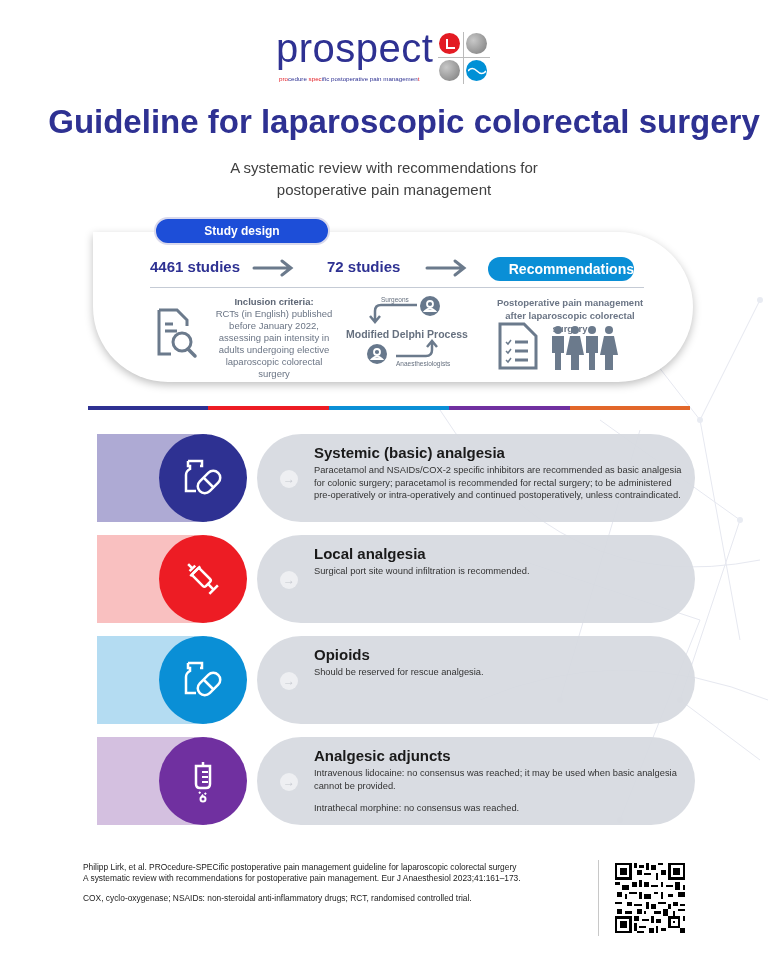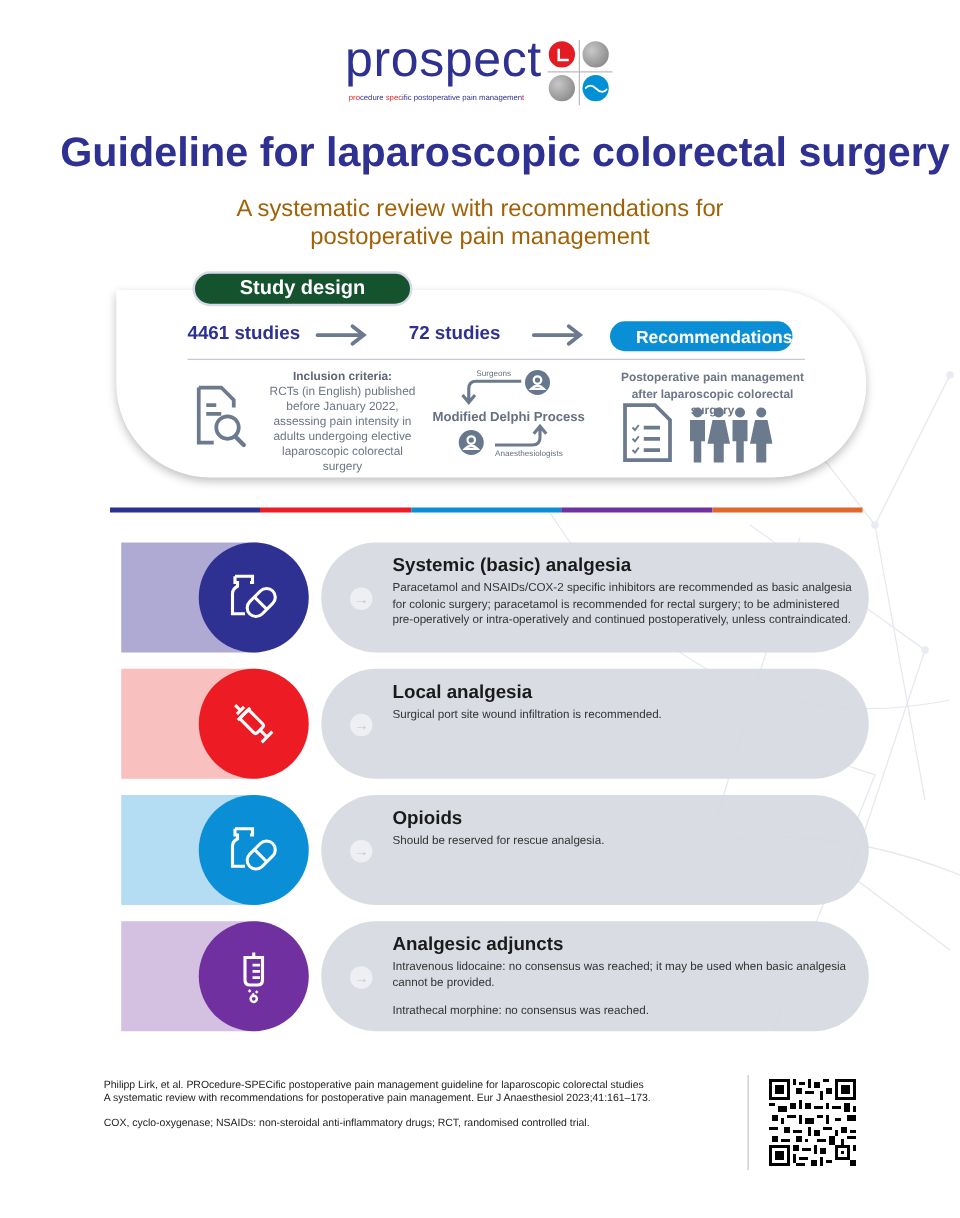--- a/index.html
+++ b/index.html
@@ -14,25 +14,25 @@
   .logo-dots { position: absolute; left: 162px; top: 2px; width: 52px; height: 52px; }
   .dot { position: absolute; width: 21px; height: 21px; border-radius: 50%; }
   .d1 { left: 1px; top: 1px; background: #e31b23; }
   .d2 { left: 28px; top: 1px; background: radial-gradient(circle at 35% 35%, #c8c8c8, #7a7a7a); }
   .d3 { left: 1px; top: 28px; background: radial-gradient(circle at 35% 35%, #c8c8c8, #7a7a7a); }
   .d4 { left: 28px; top: 28px; background: #0090d6; }
   .vline { position: absolute; left: 25px; top: 0; width: 1px; height: 52px; background: #bbb; }
   .hline { position: absolute; left: 0; top: 25px; width: 52px; height: 1px; background: #bbb; }
 
   .title { position: absolute; left: 0; width: 768px; top: 103px; text-align: center; font-size: 33px; font-weight: bold; color: #2e3192; padding-left: 40px; }
-  .subtitle { position: absolute; left: 0; width: 768px; top: 157px; text-align: center; font-size: 19px; color: #a16207; line-height: 22px; }
+  .subtitle { position: absolute; left: 0; width: 768px; top: 157px; text-align: center; font-size: 15px; color: #404040; line-height: 22px; }
 
   
   .study { position: absolute; left: 93px; top: 232px; width: 600px; height: 150px; background: #fff; border-radius: 0 75px 75px 75px; box-shadow: 0 3px 8px rgba(0,0,0,0.25); }
-  .study-tab { position: absolute; left: 154px; top: 217px; width: 176px; height: 28px; background: #14532d; border-radius: 14px; border: 2px solid #d9d9ec; color: #fff; font-weight: bold; font-size: 16px; text-align: center; line-height: 24px; }
+  .study-tab { position: absolute; left: 154px; top: 217px; width: 176px; height: 28px; background: #1d4ed8; border-radius: 14px; border: 2px solid #d9d9ec; color: #fff; font-weight: bold; font-size: 12px; text-align: center; line-height: 24px; }
   .step { position: absolute; top: 258px; font-size: 15px; font-weight: bold; color: #2e3192; }
   .arrow { position: absolute; top: 258px; width: 44px; height: 20px; }
   .rec-pill { position: absolute; left: 488px; top: 257px; width: 146px; height: 24px; border-radius: 12px; background: #0a8fd6; color: #fff; font-weight: bold; font-size: 14px; text-align: right; line-height: 24px; }
   .study-divider { position: absolute; left: 150px; top: 287px; width: 494px; height: 1px; background: #c5cbd5; }
   .incl { position: absolute; left: 214px; top: 296px; width: 120px; text-align: center; font-size: 9.5px; color: #6b7585; line-height: 12px; }
   .incl b { color: #5d6675; }
   .doc-search-icon { position: absolute; left: 155px; top: 308px; width: 44px; height: 52px; }
   .delphi-title { position: absolute; left: 346px; top: 328px; font-size: 10.5px; font-weight: bold; color: #66707f; }
   .small-lbl { position: absolute; font-size: 6.5px; color: #66707f; }
   .person-icon { position: absolute; width: 20px; height: 20px; border-radius: 50%; background: #67788c; }
@@ -248,21 +248,21 @@
   </div>
   <div class="row-arrow">→</div>
   <div class="row-title">Analgesic adjuncts</div>
   <div class="row-body">
     <p>Intravenous lidocaine: no consensus was reached; it may be used when basic analgesia cannot be provided.</p>
     <p>Intrathecal morphine: no consensus was reached.</p>
   </div>
 </div>
 
 <div class="cite">
-  <div>Philipp Lirk, et al. PROcedure-SPECific postoperative pain management guideline for laparoscopic colorectal studies</div>
+  <div>Philipp Lirk, et al. PROcedure-SPECific postoperative pain management guideline for laparoscopic colorectal surgery</div>
   <div>A systematic review with recommendations for postoperative pain management. Eur J Anaesthesiol 2023;41:161–173.</div>
 </div>
 <div class="abbr">COX, cyclo-oxygenase; NSAIDs: non-steroidal anti-inflammatory drugs; RCT, randomised controlled trial.</div>
 <div class="footer-divider"></div>
 <svg class="qr" viewBox="0 0 29 29" shape-rendering="crispEdges">
   <rect width="29" height="29" fill="#fff"></rect>
   <g fill="#000">
     <path d="M0 0h7v7h-7z M1 1v5h5v-5z M2 2h3v3h-3z"></path>
     <path d="M22 0h7v7h-7z M23 1v5h5v-5z M24 2h3v3h-3z"></path>
     <path d="M0 22h7v7h-7z M1 23v5h5v-5z M2 24h3v3h-3z"></path>

